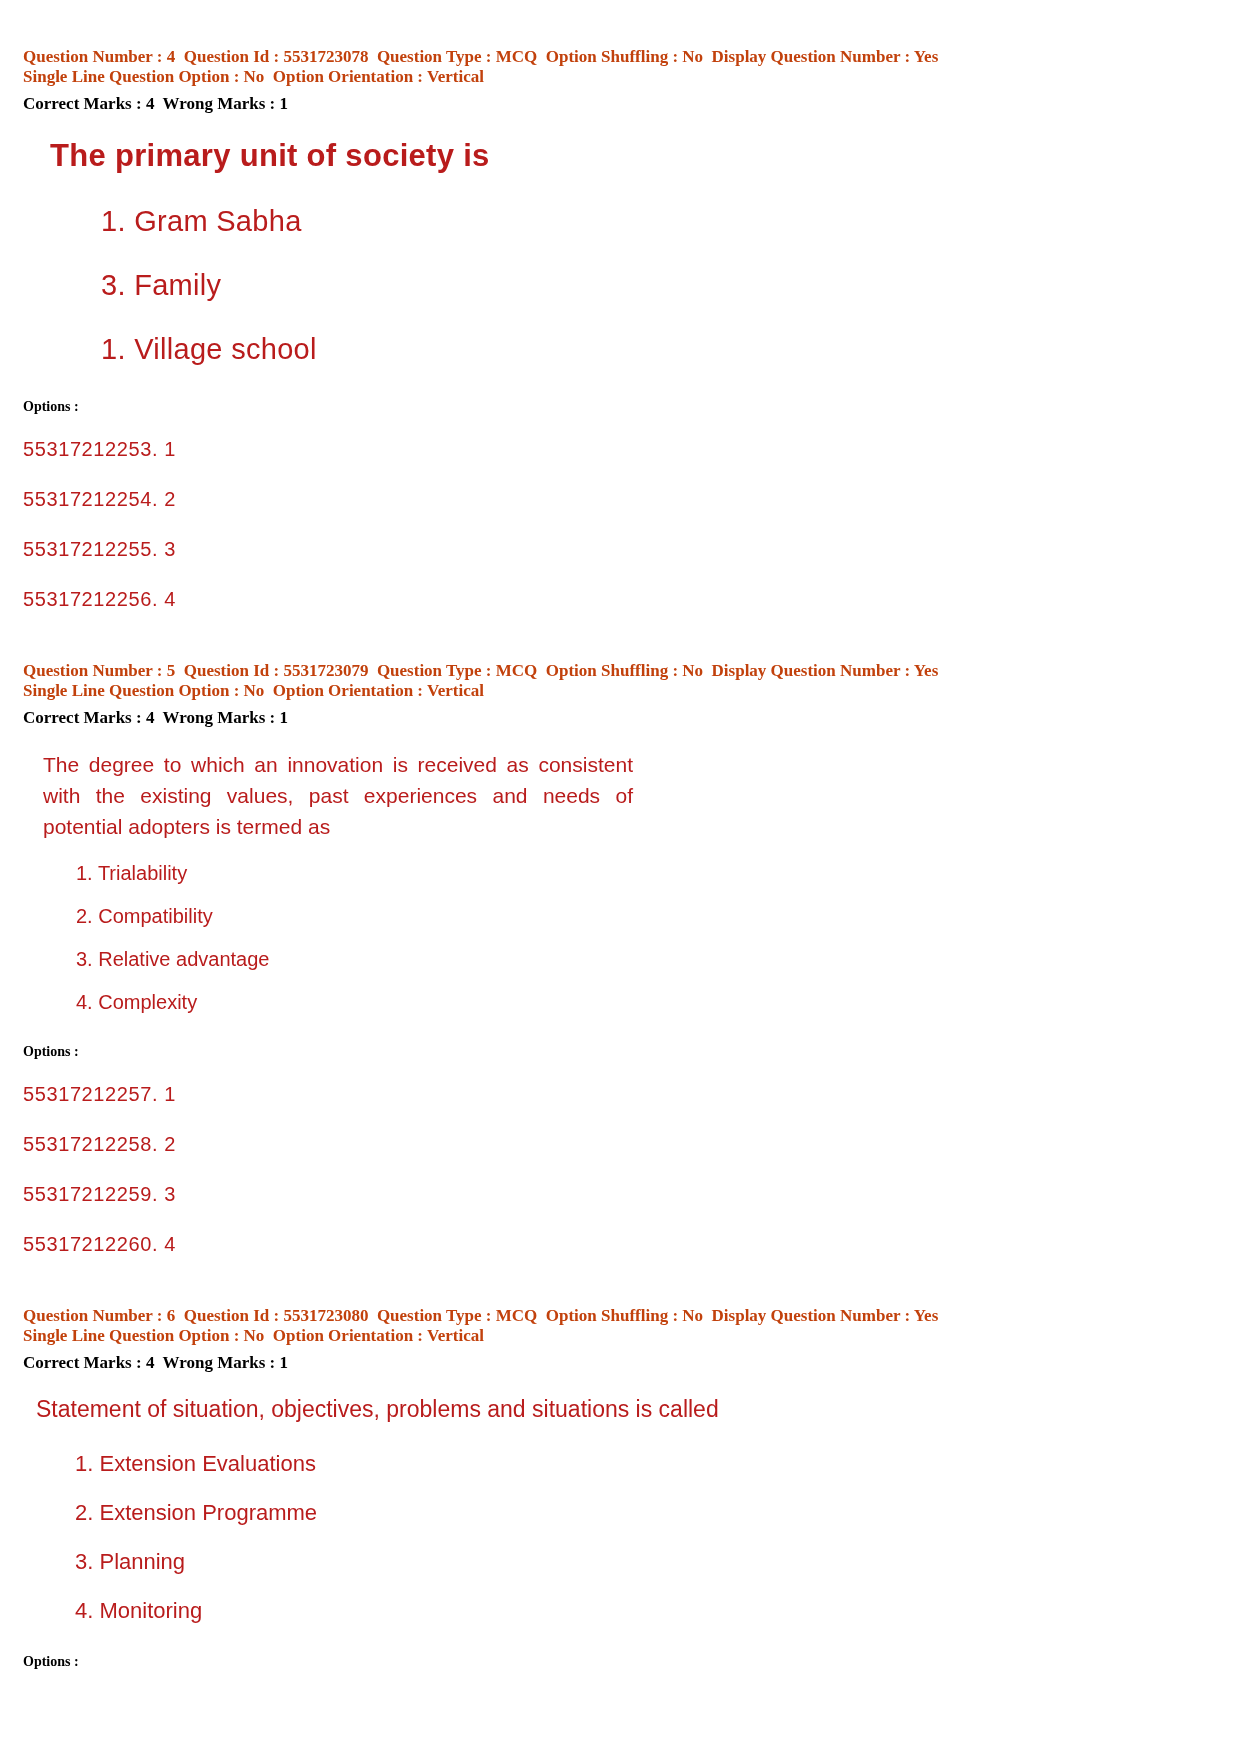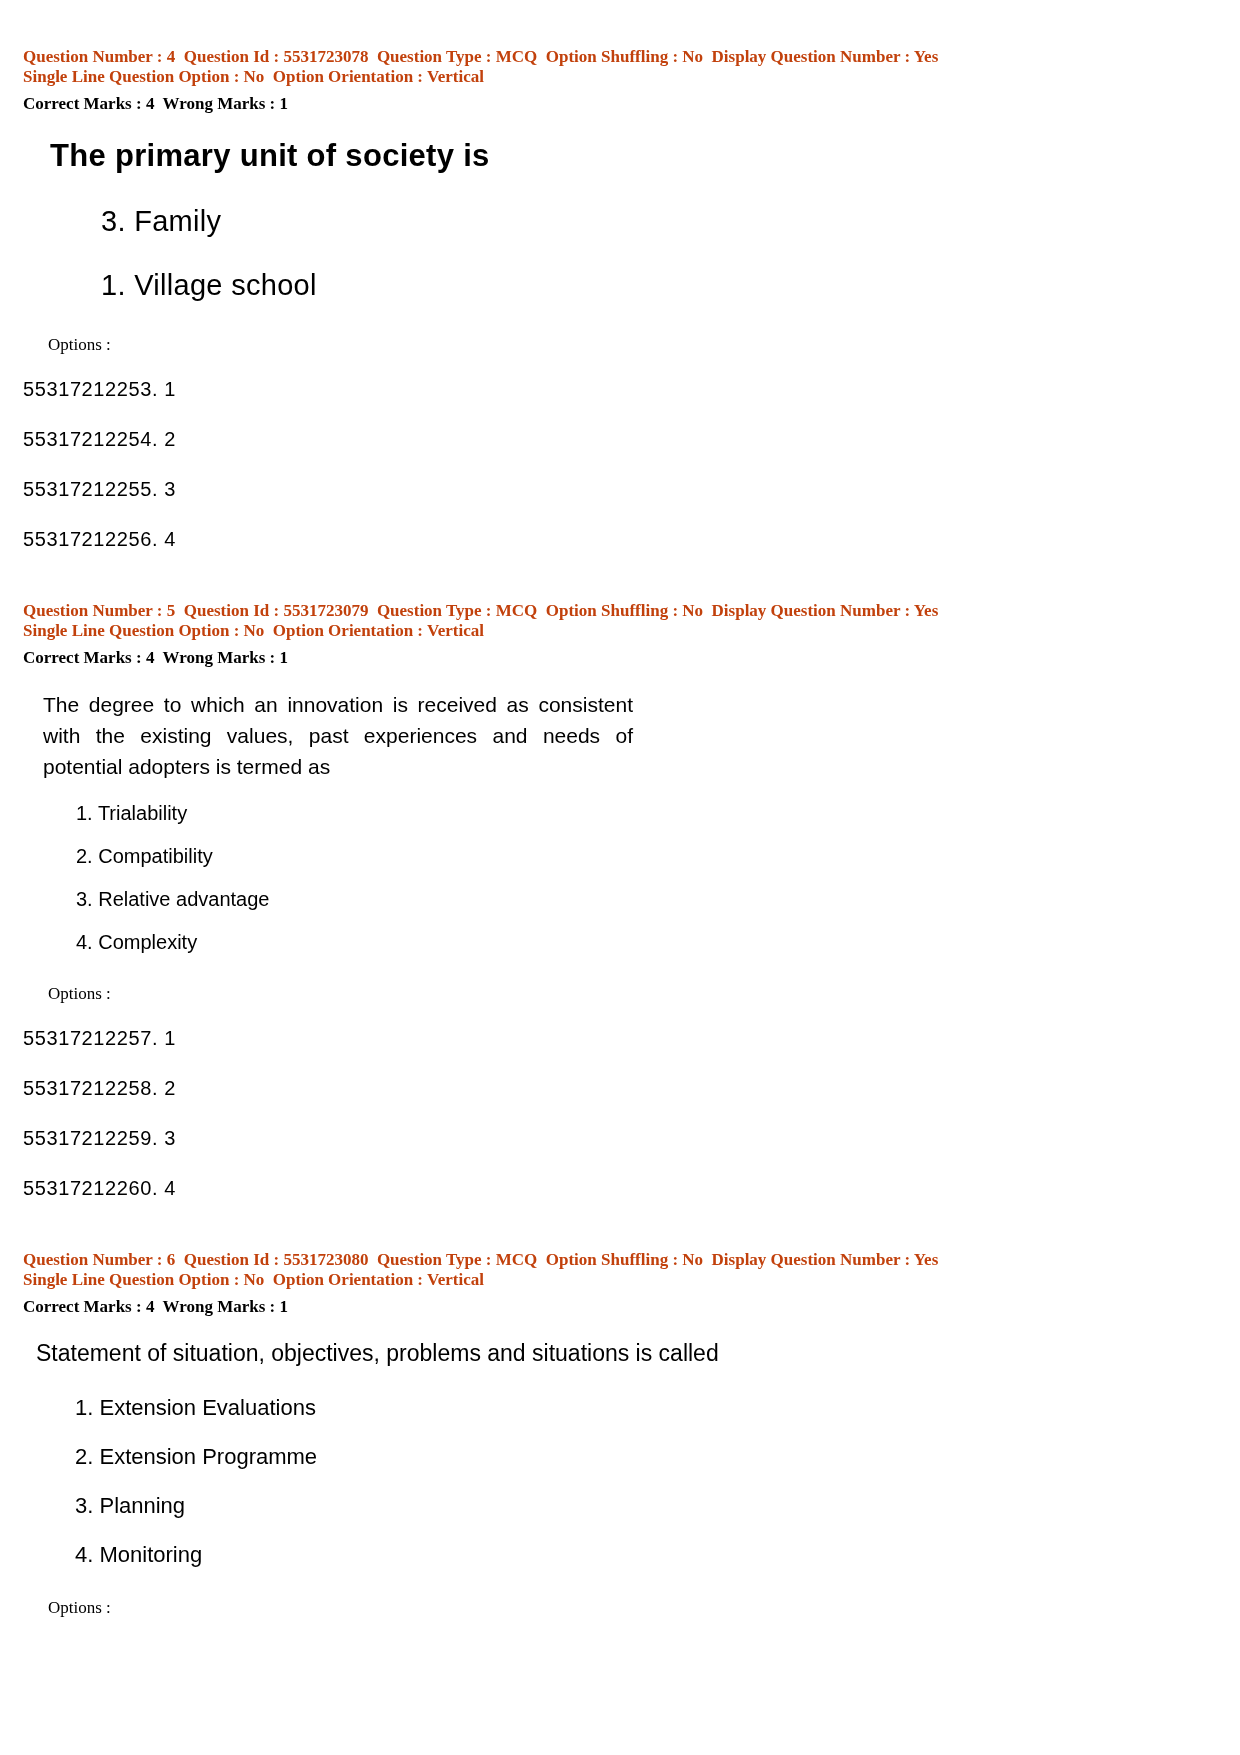--- a/index.html
+++ b/index.html
@@ -26,21 +26,21 @@
   .marks-line {
     font-weight: bold;
     font-size: 17px;
     line-height: 20px;
     margin-top: 7px;
     white-space: pre-wrap;
   }
 
   .qtext, .choice, .option-id {
     font-family: "Liberation Sans", sans-serif;
-    color: #000000;
+    color: #b91c1c;
   }
 
   
   .q-large .qtext {
     font-size: 31px;
     font-weight: bold;
     letter-spacing: 0.3px;
     margin: 24px 0 0 27px;
   }
   .q-large .choice {
@@ -70,25 +70,24 @@
     max-width: 690px;
     margin: 18px 0 0 13px;
   }
   .q-medium .choice {
     font-size: 22px;
     margin: 23px 0 0 52px;
   }
   .q-medium .choice:first-of-type { margin-top: 24px; }
 
   .options-label {
-    font-weight: normal;
-    font-size: 17px;
+    font-weight: bold;
+    font-size: 14px;
     margin-top: 30px;
     white-space: pre-wrap;
-    margin-left: 25px;
   }
   .q-large .options-label { margin-top: 33px; }
 
   .option-id {
     font-size: 20px;
     line-height: 32px;
     letter-spacing: 0.6px;
     margin-top: 18px;
   }
   .option-ids { margin-top: 4px; }
@@ -96,20 +95,21 @@
 </head>
 <body>
 
 <div class="page">
 
   <section class="question-block q-large">
     <div class="meta-line">Question Number : 4  Question Id : 5531723078  Question Type : MCQ  Option Shuffling : No  Display Question Number : Yes</div>
     <div class="meta-line">Single Line Question Option : No  Option Orientation : Vertical</div>
     <div class="marks-line">Correct Marks : 4  Wrong Marks : 1</div>
     <div class="qtext">The primary unit of society is</div>
+    <div class="choice">1. Gram Sabha</div>
     <div class="choice">3. Family</div>
     <div class="choice">1. Village school</div>
     <div class="options-label">Options :</div>
     <div class="option-ids">
       <div class="option-id">55317212253. 1</div>
       <div class="option-id">55317212254. 2</div>
       <div class="option-id">55317212255. 3</div>
       <div class="option-id">55317212256. 4</div>
     </div>
   </section>

